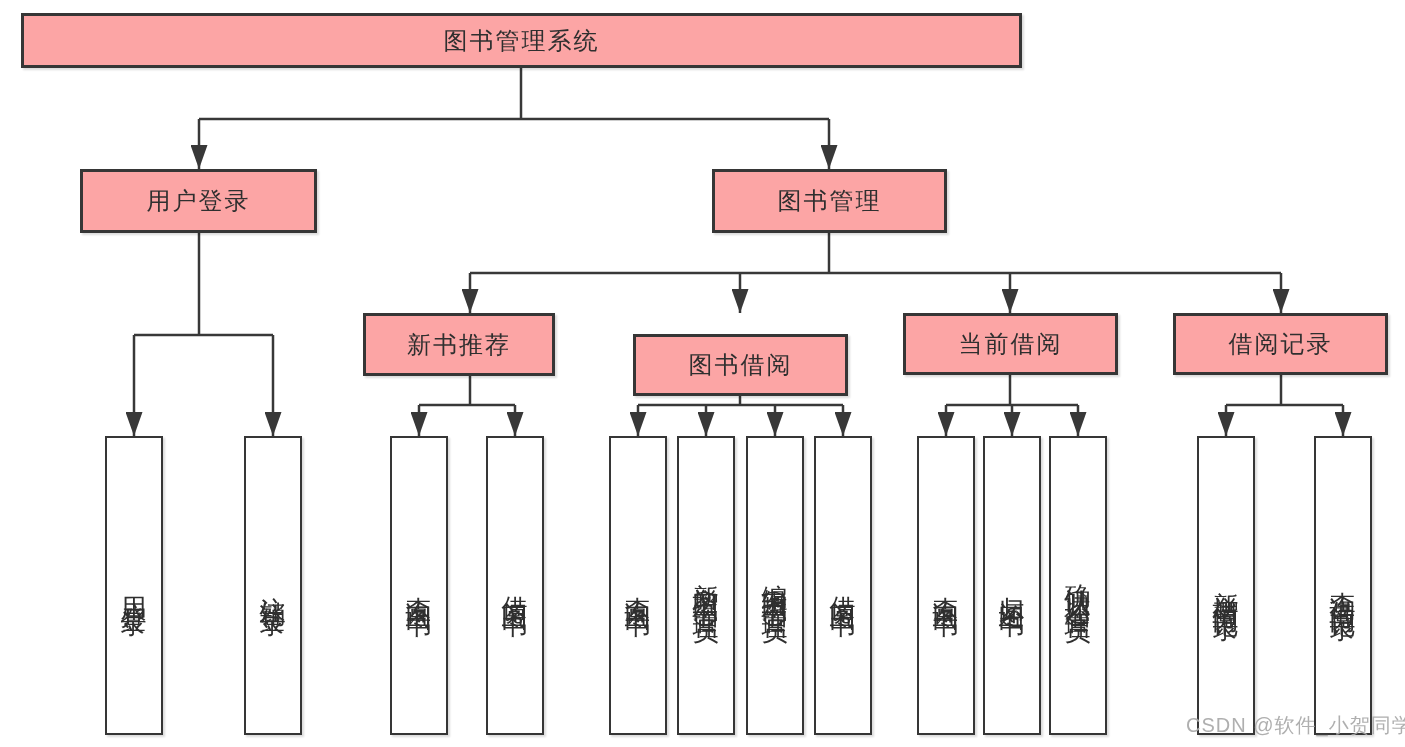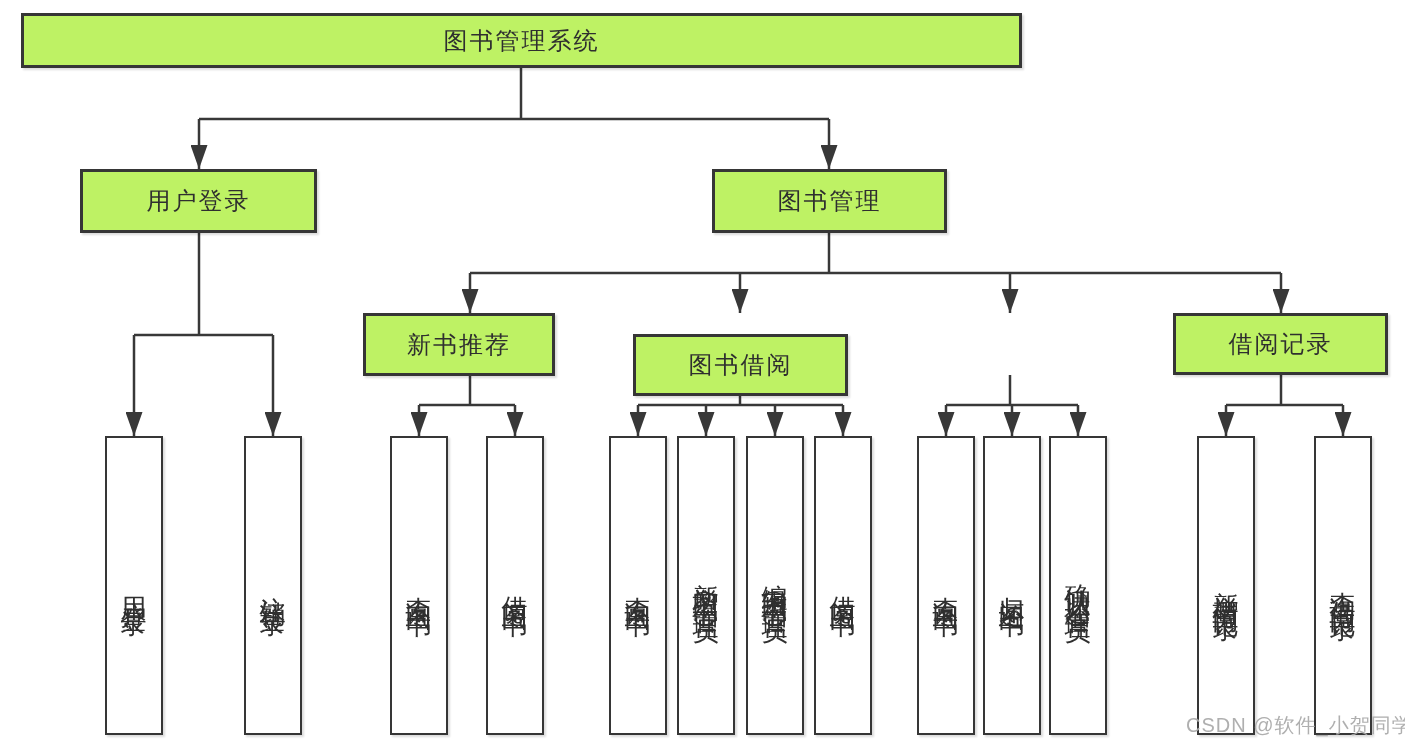--- a/index.html
+++ b/index.html
@@ -9,21 +9,21 @@
     width: 1405px;
     height: 747px;
     background: #ffffff;
     font-family: "Liberation Sans", sans-serif;
     color: #2f2f2f;
     overflow: hidden;
   }
   svg.wires { position: absolute; left: 0; top: 0; width: 1405px; height: 747px; }
   .node {
     position: absolute;
-    background: #bef264;
+    background: #fca5a5;
     border: 3px solid #363636;
     display: flex;
     align-items: center;
     justify-content: center;
     font-size: 24px;
     letter-spacing: 2px;
     box-shadow: 2px 2px 2px rgba(0,0,0,0.14);
     white-space: nowrap;
   }
   .leaf {
@@ -121,20 +121,21 @@
     </g>
   </svg>
 
   <div class="node" style="left:21px; top:13px; width:1001px; height:55px;">图书管理系统</div>
 
   <div class="node" style="left:80px; top:169px; width:237px; height:64px;">用户登录</div>
   <div class="node" style="left:712px; top:169px; width:235px; height:64px;">图书管理</div>
 
   <div class="node" style="left:363px; top:313px; width:192px; height:63px;">新书推荐</div>
   <div class="node" style="left:633px; top:313px; width:215px; height:62px;margin-top:21px;">图书借阅</div>
+  <div class="node" style="left:903px; top:313px; width:215px; height:62px;">当前借阅</div>
   <div class="node" style="left:1173px; top:313px; width:215px; height:62px;">借阅记录</div>
 
   <div class="leaf" style="left:105px;">用户登录</div>
   <div class="leaf" style="left:244px;">注销登录</div>
 
   <div class="leaf" style="left:390px;">查询图书</div>
   <div class="leaf" style="left:486px;">借阅图书</div>
 
   <div class="leaf" style="left:609px;">查询图书</div>
   <div class="leaf" style="left:677px;">新增图书（管理员）</div>

